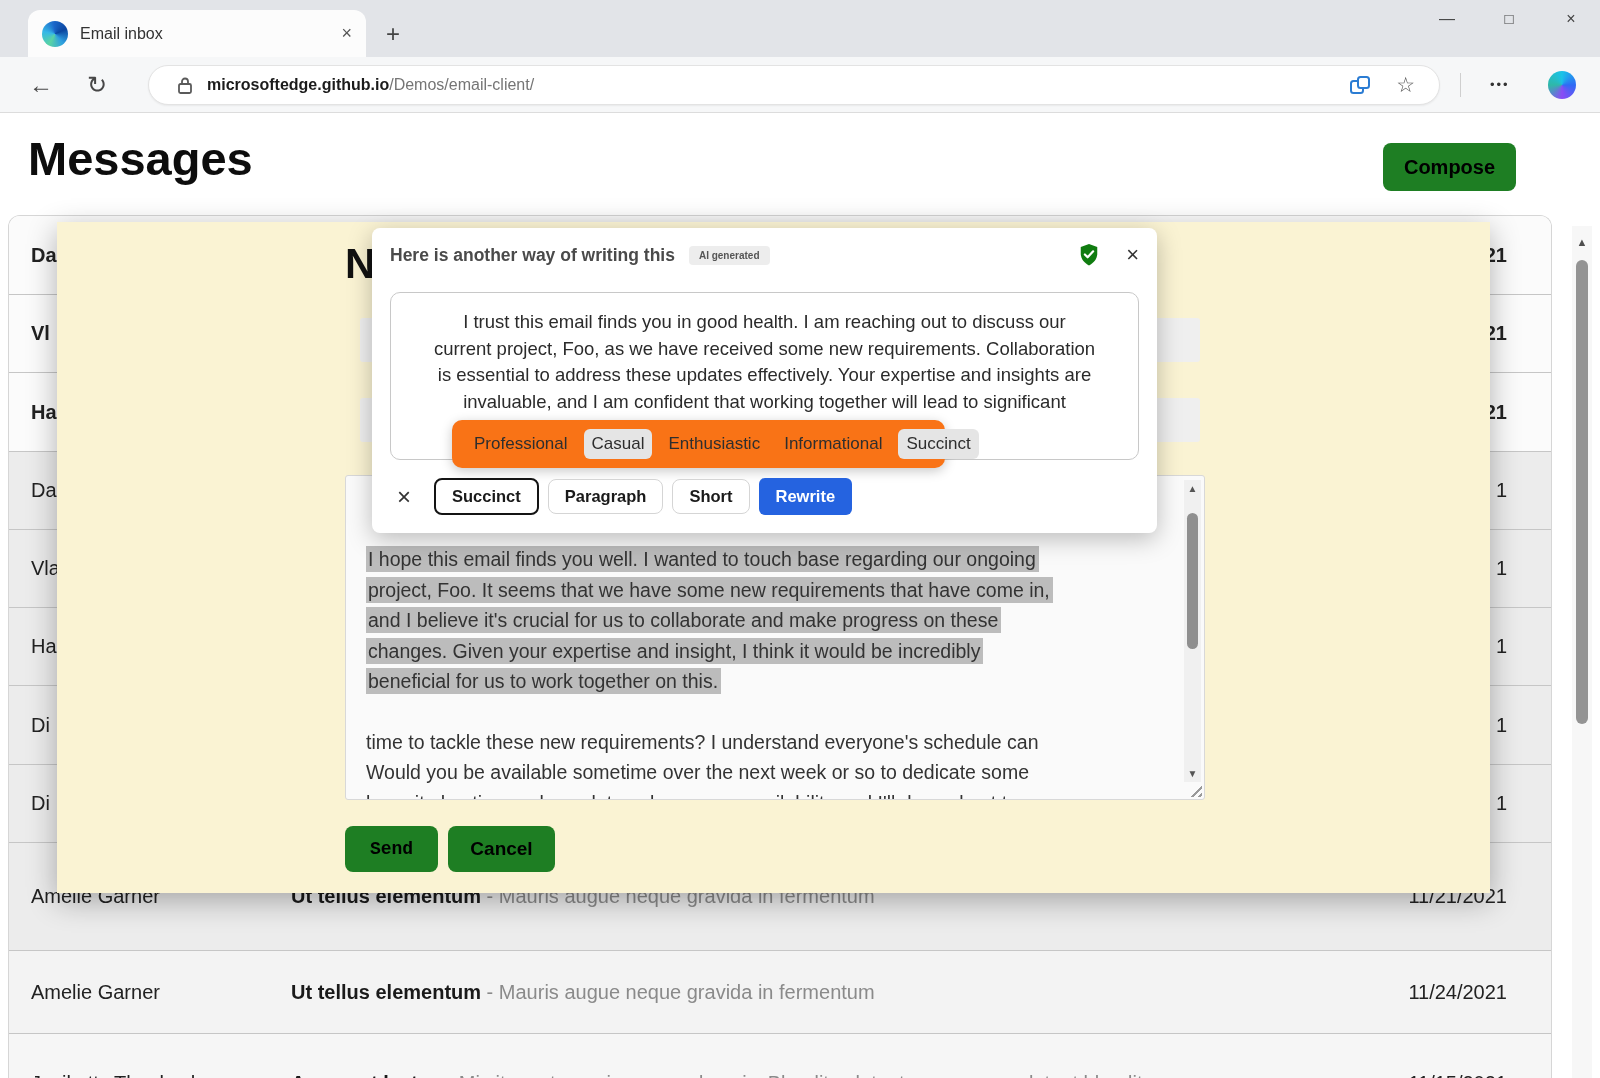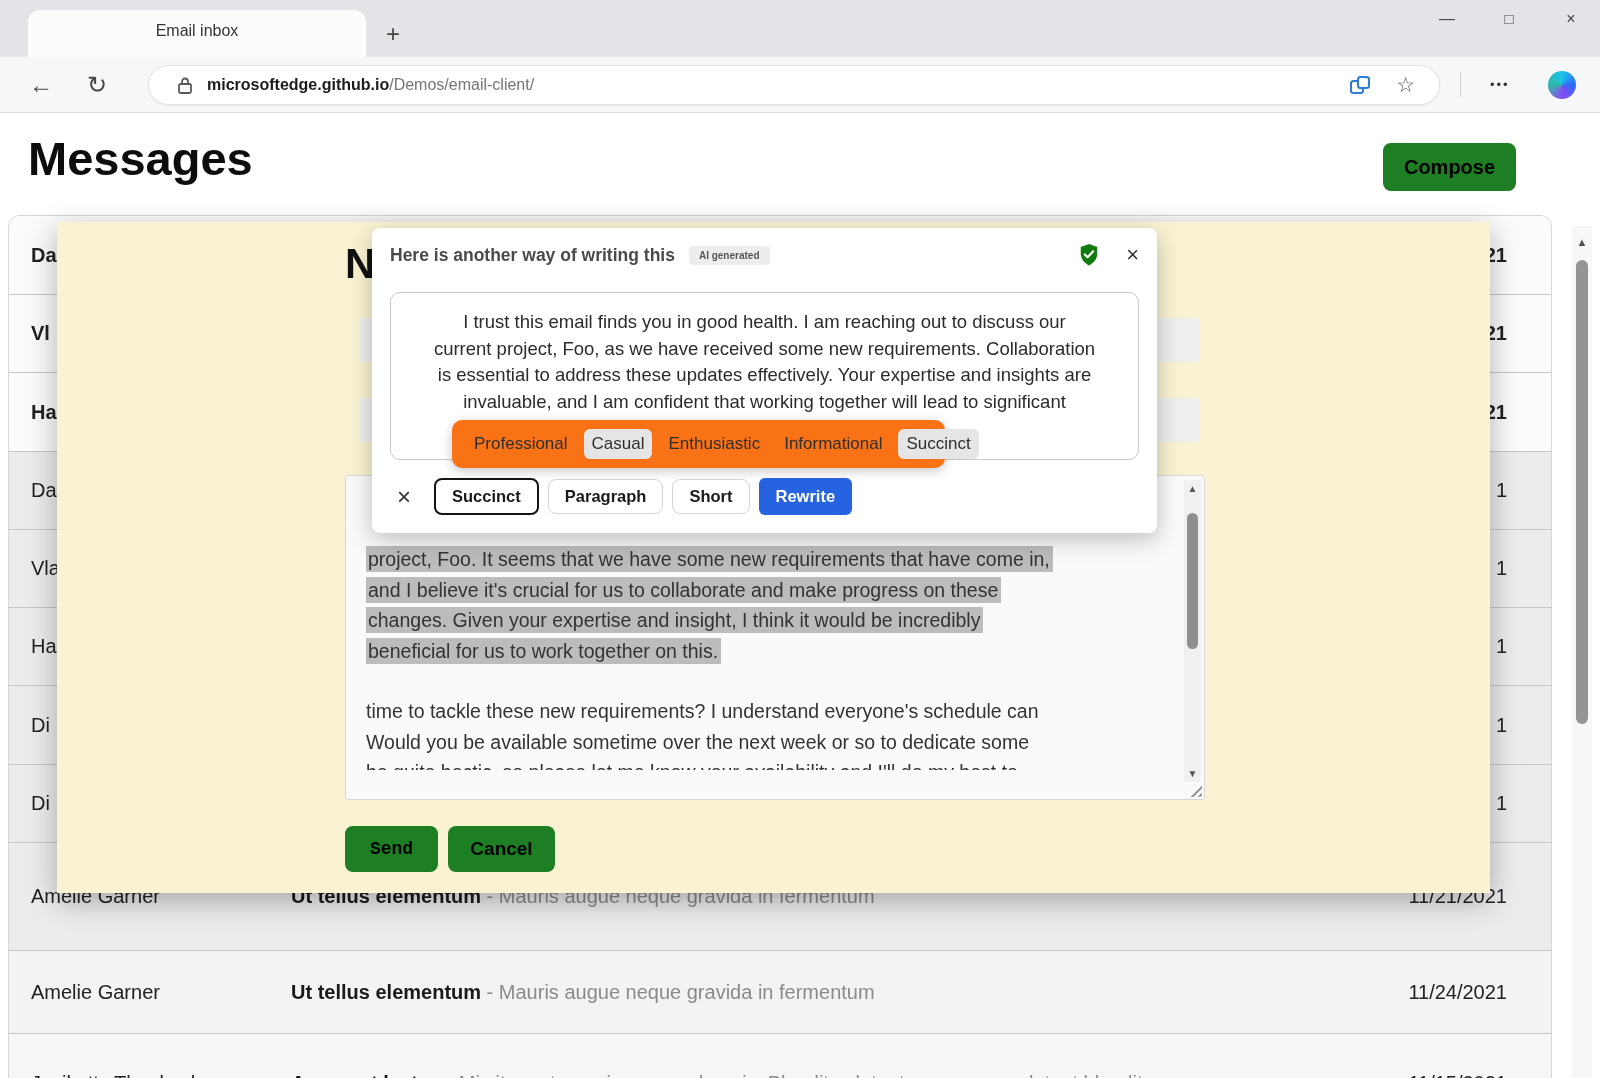--- a/index.html
+++ b/index.html
@@ -2,21 +2,21 @@
 <html><head>
 <meta charset="utf-8">
 <style>
   * { margin:0; padding:0; box-sizing:border-box; }
   html,body { width:1600px; height:1078px; overflow:hidden; }
   body { font-family:"Liberation Sans", sans-serif; position:relative; background:#fff; }
 
   
   .tabstrip { position:absolute; left:0; top:0; width:1600px; height:57px; background:#e2e4e8; }
   .tab { position:absolute; left:28px; top:10px; width:338px; height:47px; background:#fcfcfc;
-         border-radius:12px 12px 0 0; display:flex; align-items:center; padding:0 14px; gap:12px;flex-direction:column; }
+         border-radius:12px 12px 0 0; display:flex; align-items:center; padding:0 14px; gap:12px; }
   .edge-logo { width:26px; height:26px; border-radius:50%;
     background:conic-gradient(from 210deg, #59d3a4, #36b7e8, #1b66c9, #0a46a0, #2e9fe0, #59d3a4); }
   .tab-title { font-size:16px; color:#333; flex:1; }
   .tab-close { font-size:18px; color:#555; cursor:pointer; }
   .new-tab { position:absolute; left:386px; top:22px; font-size:24px; color:#444; line-height:24px; }
   .win-controls { position:absolute; right:18px; top:10px; display:flex; gap:40px; color:#444; font-size:16px; }
   .win-controls span { width:22px; text-align:center; }
   .win-max { font-size:15px; }
 
   .toolbar { position:absolute; left:0; top:57px; width:1600px; height:56px; background:#f6f7f8;
@@ -209,20 +209,21 @@
 
   </div>
 
   <div class="modal">
     <div class="m-heading">N</div>
     <div class="m-field" style="top:96px"></div>
     <div class="m-field" style="top:176px"></div>
 
     <div class="m-textarea">
       <div class="ta-content">
+        <div class="ta-line"><span class="sel">I hope this email finds you well. I wanted to touch base regarding our ongoing</span></div>
         <div class="ta-line"><span class="sel">project, Foo. It seems that we have some new requirements that have come in,</span></div>
         <div class="ta-line"><span class="sel">and I believe it's crucial for us to collaborate and make progress on these</span></div>
         <div class="ta-line"><span class="sel">changes. Given your expertise and insight, I think it would be incredibly</span></div>
         <div class="ta-line"><span class="sel">beneficial for us to work together on this.</span></div>
         <div class="ta-gap"></div>
         <div class="ta-line">time to tackle these new requirements? I understand everyone's schedule can</div>
         <div class="ta-line">Would you be available sometime over the next week or so to dedicate some</div>
         <div class="ta-clip">be quite hectic, so please let me know your availability and I'll do my best to</div>
       </div>
       <div class="ta-sb">

